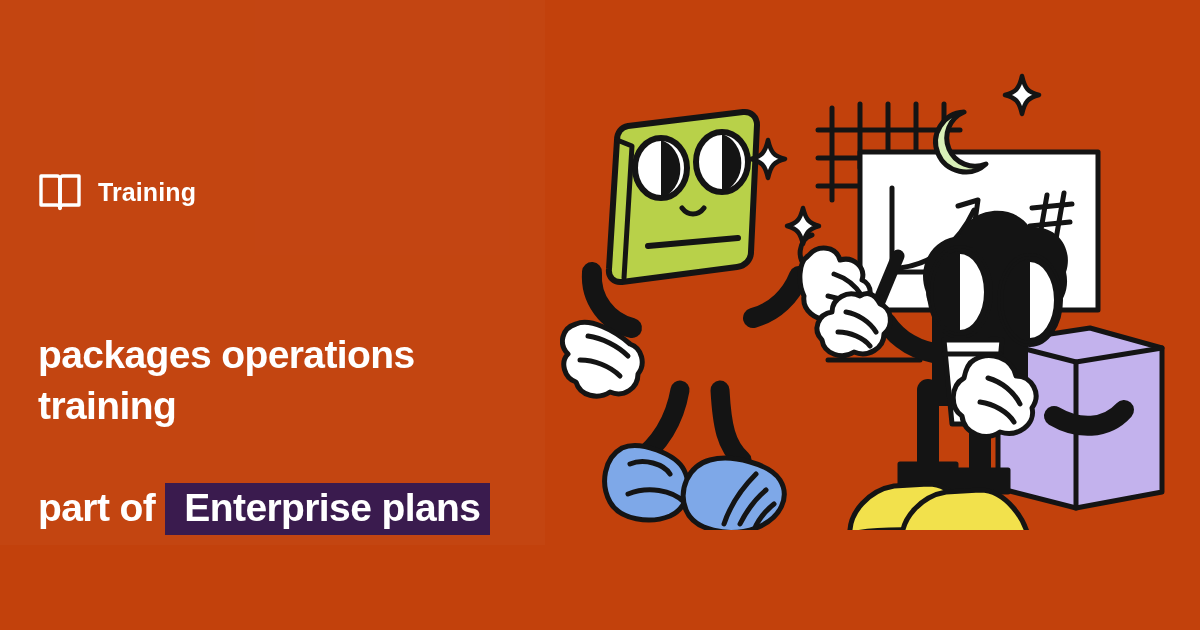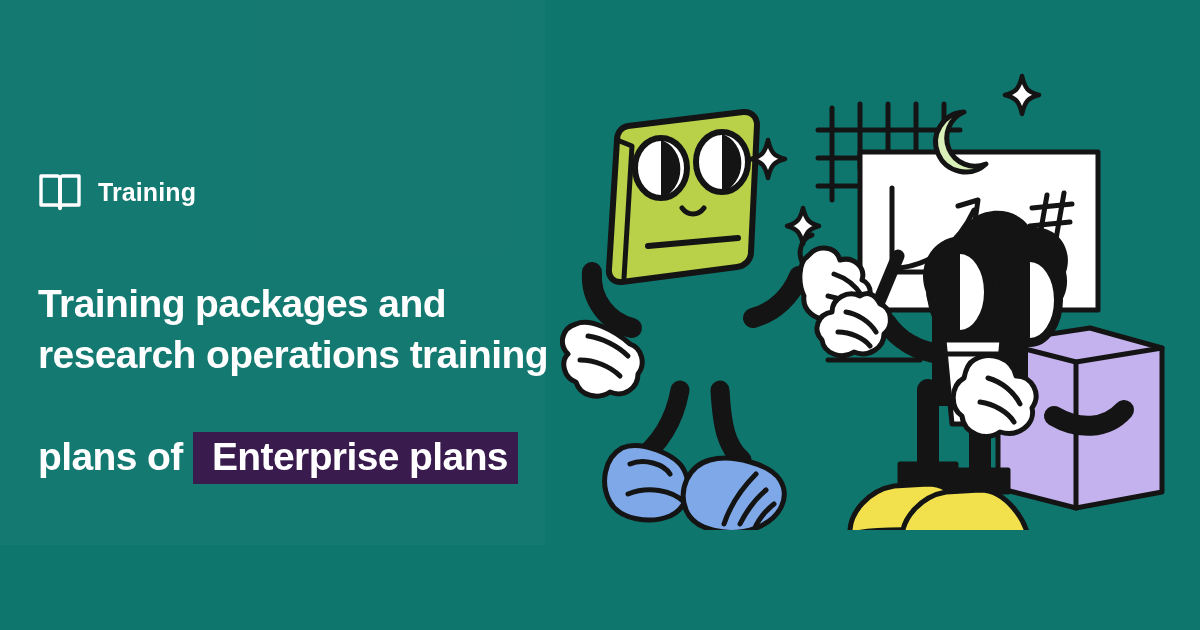--- a/index.html
+++ b/index.html
@@ -5,21 +5,21 @@
   html, body {
     margin: 0;
     padding: 0;
     background: #ffffff;
   }
   #banner {
     position: relative;
     width: 1200px;
     height: 630px;
     overflow: hidden;
-    background: #0f766e;
+    background: #c2410c;
     font-family: "Liberation Sans", sans-serif;
   }
   
   #left-panel {
     position: absolute;
     left: 0;
     top: 0;
     width: 545px;
     height: 545px;
     background: rgba(255,255,255,0.022);
@@ -84,21 +84,21 @@
     <span class="book">
       <svg viewBox="0 0 44 40" fill="none" xmlns="http://www.w3.org/2000/svg" aria-hidden="true">
         <path d="M3 4 H19 a3 3 0 0 1 3 3 V36 a3 3 0 0 0 -3 -3 H3 Z" stroke="#ffffff" stroke-width="3.4" stroke-linejoin="round" fill="none"></path>
         <path d="M41 4 H25 a3 3 0 0 0 -3 3 V36 a3 3 0 0 1 3 -3 H41 Z" stroke="#ffffff" stroke-width="3.4" stroke-linejoin="round" fill="none"></path>
         <path d="M22 7 V36.5" stroke="#ffffff" stroke-width="3.4" stroke-linecap="round"></path>
       </svg>
     </span>
     <span class="label">Training</span>
   </div>
 
-  <h1 id="headline"><span>Training packages and</span><br><span>research operations training</span><br><br><span>plans of </span><span class="hl">Enterprise plans</span></h1>
+  <h1 id="headline"><br><span>packages operations training</span><br><br><span>part of </span><span class="hl">Enterprise plans</span></h1>
 
   <div id="art">
     <svg viewBox="0 0 640 470" xmlns="http://www.w3.org/2000/svg" aria-hidden="true">
       <g stroke="#141414" stroke-linecap="round" stroke-linejoin="round">
 
         <g stroke-width="5" fill="none">
           <path d="M272 48 V140"></path>
           <path d="M300 44 V108"></path>
           <path d="M328 44 V108"></path>
           <path d="M356 44 V108"></path>

